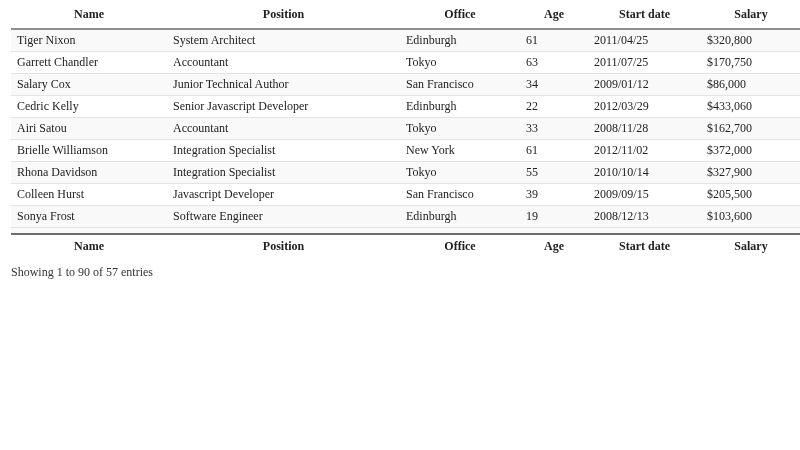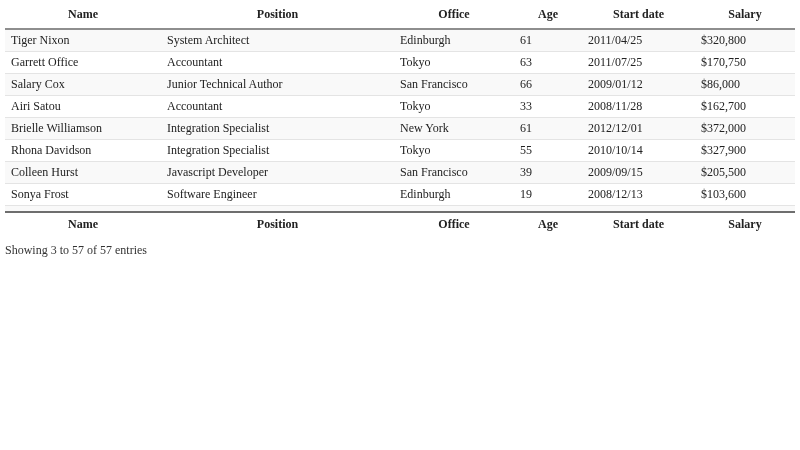--- a/index.html
+++ b/index.html
@@ -1,21 +1,21 @@
 <!DOCTYPE html>
 <html><head>
   <meta charset="utf-8">
   <style>
     html, body { margin: 0; padding: 0; background: #ffffff; }
     body {
       width: 800px; height: 450px; overflow: hidden;
       font-family: "Liberation Serif", serif;
       font-size: 12px; color: #222;
     }
-    .wrap { position: absolute; left: 5px; top: 0; width: 790px; }
+    .wrap { position: absolute; left: 11px; top: 0; width: 790px; }
     table { border-collapse: collapse; width: 790px; table-layout: fixed; }
     thead th {
       font-weight: bold; text-align: center;
       height: 28px; padding: 0 10px;
       border-bottom: 2px solid #8e8e8e;
     }
     tbody td {
       height: 21px; padding: 0 6px;
       border-top: 1px solid #e4e4e4;
       text-align: left; white-space: nowrap;
@@ -62,49 +62,57 @@
     <tbody>
       <tr>
         <td>Tiger Nixon</td>
         <td>System Architect</td>
         <td>Edinburgh</td>
         <td>61</td>
         <td>2011/04/25</td>
         <td>$320,800</td>
       </tr>
       <tr>
-        <td>Garrett Office</td>
+        <td>Garrett Chandler</td>
         <td>Accountant</td>
         <td>Tokyo</td>
         <td>63</td>
         <td>2011/07/25</td>
         <td>$170,750</td>
       </tr>
       <tr>
         <td>Salary Cox</td>
         <td>Junior Technical Author</td>
         <td>San Francisco</td>
-        <td>66</td>
+        <td>34</td>
         <td>2009/01/12</td>
         <td>$86,000</td>
+      </tr>
+      <tr>
+        <td>Cedric Kelly</td>
+        <td>Senior Javascript Developer</td>
+        <td>Edinburgh</td>
+        <td>22</td>
+        <td>2012/03/29</td>
+        <td>$433,060</td>
       </tr>
       <tr>
         <td>Airi Satou</td>
         <td>Accountant</td>
         <td>Tokyo</td>
         <td>33</td>
         <td>2008/11/28</td>
         <td>$162,700</td>
       </tr>
       <tr>
         <td>Brielle Williamson</td>
         <td>Integration Specialist</td>
         <td>New York</td>
         <td>61</td>
-        <td>2012/12/01</td>
+        <td>2012/11/02</td>
         <td>$372,000</td>
       </tr>
       <tr>
         <td>Rhona Davidson</td>
         <td>Integration Specialist</td>
         <td>Tokyo</td>
         <td>55</td>
         <td>2010/10/14</td>
         <td>$327,900</td>
       </tr>
@@ -132,14 +140,14 @@
       <tr>
         <th>Name</th>
         <th>Position</th>
         <th>Office</th>
         <th>Age</th>
         <th>Start date</th>
         <th>Salary</th>
       </tr>
     </tfoot>
   </table>
-  <div class="info">Showing 3 to 57 of 57 entries</div>
+  <div class="info">Showing 1 to 90 of 57 entries</div>
 </div>
 
 </body></html>

